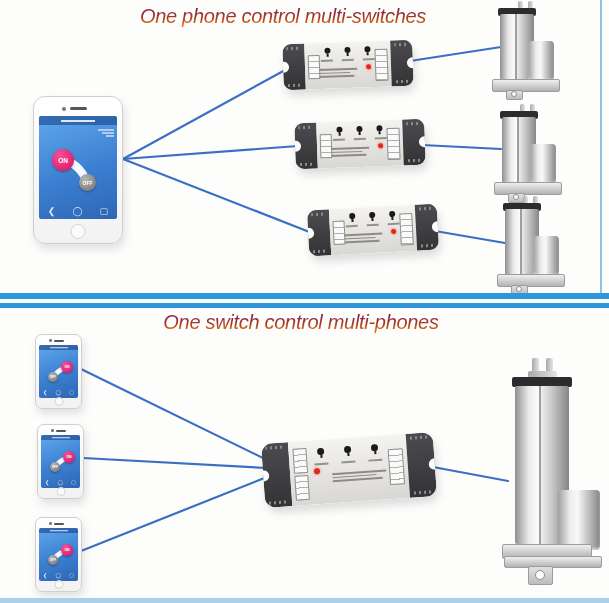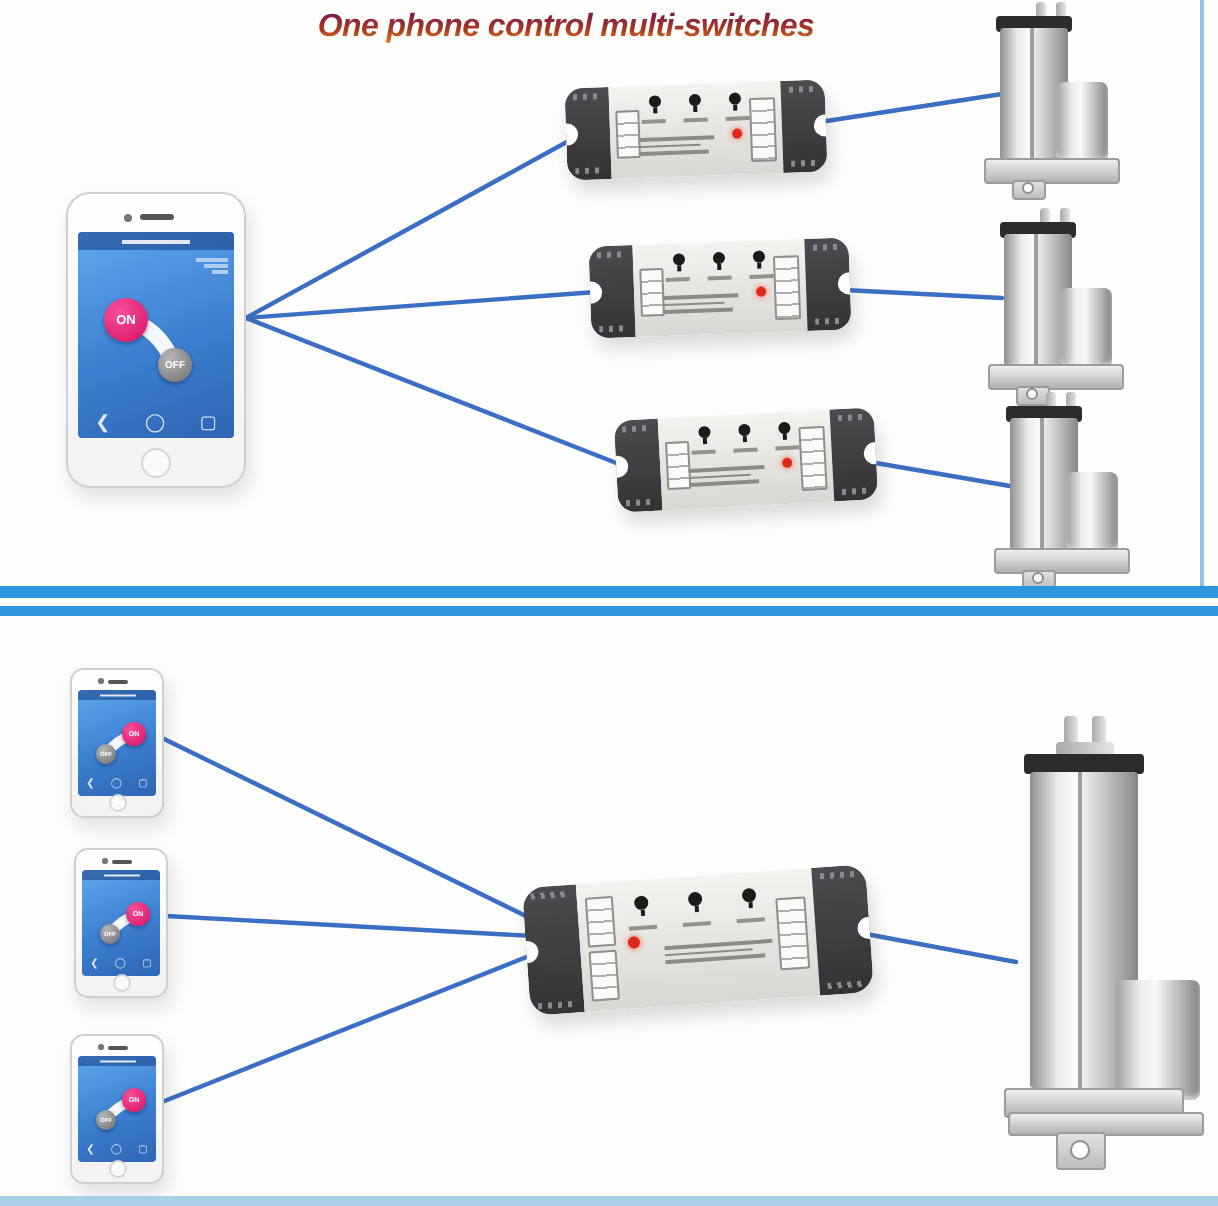--- a/index.html
+++ b/index.html
@@ -1,20 +1,20 @@
 <!DOCTYPE html>
 <html><head>
 <meta charset="utf-8">
 <style>
   html,body{margin:0;padding:0;}
   .canvas{position:relative;width:609px;height:603px;background:#fdfdfb;overflow:hidden;
           font-family:"Liberation Sans",sans-serif;}
 
   
-  .title{position:absolute;white-space:nowrap;font-style:italic;font-weight:700;font-size:16px;
+  .title{position:absolute;white-space:nowrap;font-style:italic;font-weight:400;font-size:20px;
          letter-spacing:-0.3px;z-index:5;
          background:linear-gradient(180deg,#7a1a50 8%,#a83a20 55%,#f08018 95%);
          -webkit-background-clip:text;background-clip:text;color:transparent;}
   .title-top{left:283px;top:5px;transform:translateX(-50%);}
   .title-bot{left:301px;top:311px;transform:translateX(-50%);}
 
   
   .stripe{position:absolute;left:0;width:609px;background:#2e96da;z-index:4;}
   .stripe.s1{top:293px;height:6px;}
   .stripe.s2{top:303px;height:5px;}
@@ -133,20 +133,21 @@
       <line x1="433" y1="467" x2="508" y2="481"></line>
     </g>
   </svg>
 
   <div class="edge-r"></div>
   <div class="stripe s1"></div>
   <div class="stripe s2"></div>
   <div class="stripe s3"></div>
 
   <div class="title title-top">One phone control multi-switches</div>
+  <div class="title title-bot">One switch control multi-phones</div>
 
   <div class="phone phone-lg">
     <span class="ph-cam"></span>
     <span class="ph-speaker"></span>
     <div class="ph-screen">
       <div class="ph-header">
           <i></i>
         </div>
       <span class="ph-sub" style="right:3px;top:13px;width:16px;"></span>
       <span class="ph-sub" style="right:3px;top:16px;width:12px;"></span>

